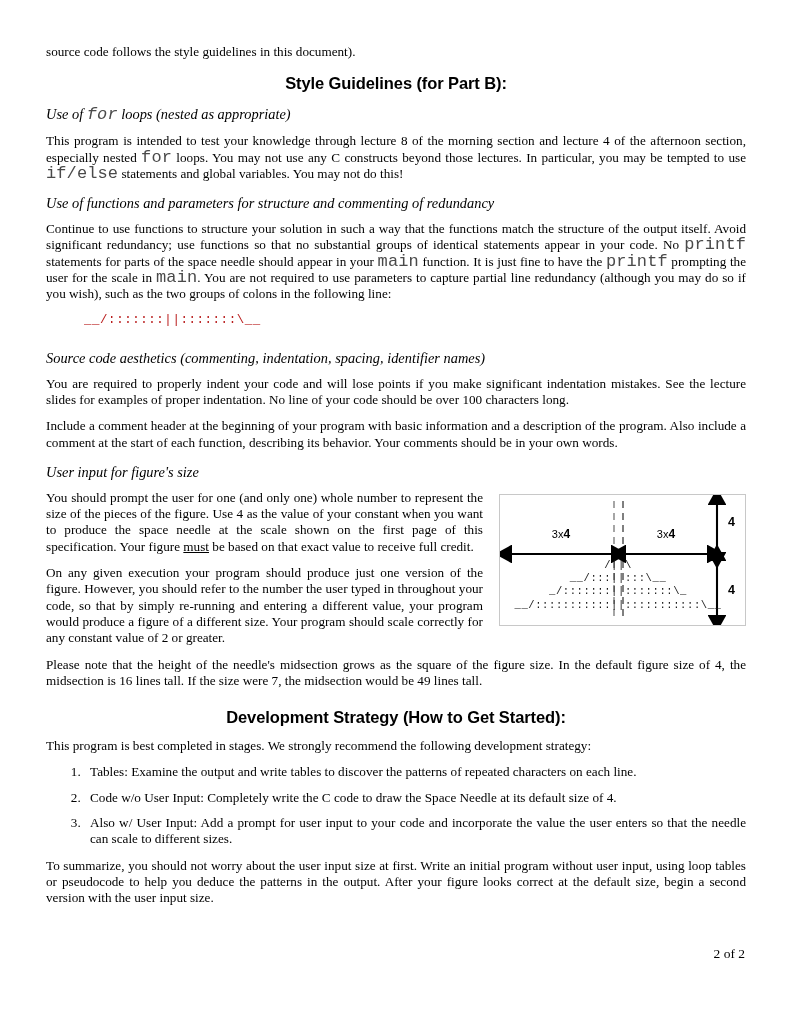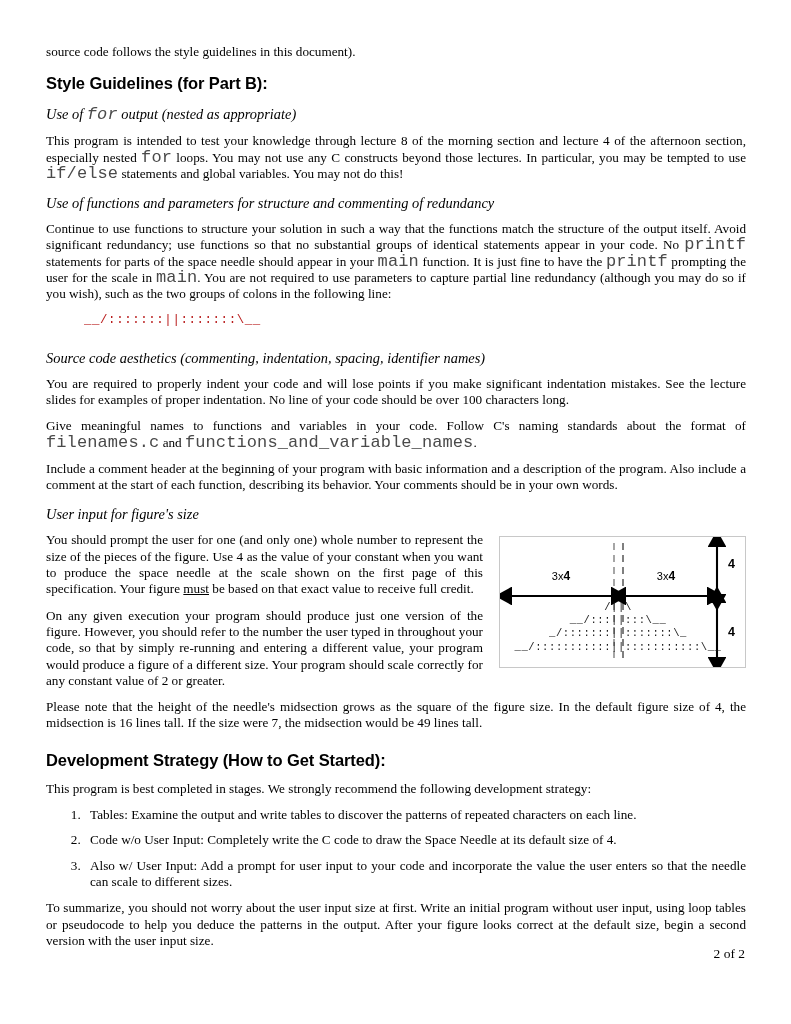--- a/index.html
+++ b/index.html
@@ -35,20 +35,21 @@
     text-align: justify;
     text-justify: inter-word;
   }
   h2.section-head {
     font-family: "Liberation Sans", sans-serif;
     font-weight: bold;
     font-size: 16.5px;
     margin: 13px 0 11px 0;
     line-height: 20px;
     letter-spacing: -0.1px;
+    text-align: center;
   }
   h3.sub-head {
     font-style: italic;
     font-weight: normal;
     font-size: 14.4px;
     margin: 12px 0 9px 0;
     line-height: 18px;
   }
   .mono {
     font-family: "Liberation Mono", monospace;
@@ -104,35 +105,34 @@
 </head>
 <body>
 
 <div class="page">
   <div class="content">
 
     <p class="para"><span>source code follows the style guidelines in this document).</span></p>
 
     <h2 class="section-head">Style Guidelines (for Part B):</h2>
 
-    <h3 class="sub-head"><span>Use of </span><span class="mono">for</span><span> output (nested as appropriate)</span></h3>
+    <h3 class="sub-head"><span>Use of </span><span class="mono">for</span><span> loops (nested as appropriate)</span></h3>
 
     <p class="para"><span>This program is intended to test your knowledge through lecture 8 of the morning section and lecture 4 of the afternoon section, especially nested </span><span class="mono">for</span><span> loops.  You may not use any C constructs beyond those lectures. In particular, you may be tempted to use </span><span class="mono">if/else</span><span> statements and global variables. You may not do this!</span></p>
 
     <h3 class="sub-head">Use of functions and parameters for structure and commenting of redundancy</h3>
 
     <p class="para"><span>Continue to use functions to structure your solution in such a way that the functions match the structure of the output itself.  Avoid significant redundancy; use functions so that no substantial groups of identical statements appear in your code.  No </span><span class="mono">printf</span><span> statements for parts of the space needle should appear in your </span><span class="mono">main</span><span> function.  It is just fine to have the </span><span class="mono">printf</span><span> prompting the user for the scale in </span><span class="mono">main</span><span>. You are </span><b>not</b><span> required to use parameters to capture partial line redundancy (although you may do so if you wish), such as the two groups of colons in the following line:</span></p>
 
     <div class="code-line">__/:::::::||:::::::\__</div>
 
     <h3 class="sub-head">Source code aesthetics (commenting, indentation, spacing, identifier names)</h3>
 
     <p class="para">You are required to properly indent your code and will lose points if you make significant indentation mistakes.  See the lecture slides for examples of proper indentation.  No line of your code should be over 100 characters long.</p>
 
-    <p class="para"><span>Give meaningful names to functions and variables in your code.  Follow C's naming standards about the format of </span><span class="mono">filenames.c</span><span> and </span><span class="mono">functions_and_variable_names</span><span>.</span></p>
 
     <p class="para"><span>Include a comment header at the beginning of your program with basic information and a description of the program. </span><b>Also include a comment at the start of each function</b><span>, describing its behavior.  Your comments should be in your own words.</span></p>
 
     <h3 class="sub-head">User input for figure's size</h3>
 
     <div class="figure-box">
       <svg class="fig-svg" width="245" height="130" viewBox="0 0 245 130">
         <defs>
           <marker id="arrL" markerWidth="9" markerHeight="9" refX="8" refY="4.5" orient="auto">
             <path d="M8,0 L8,9 L0,4.5 z" fill="#000"></path>

